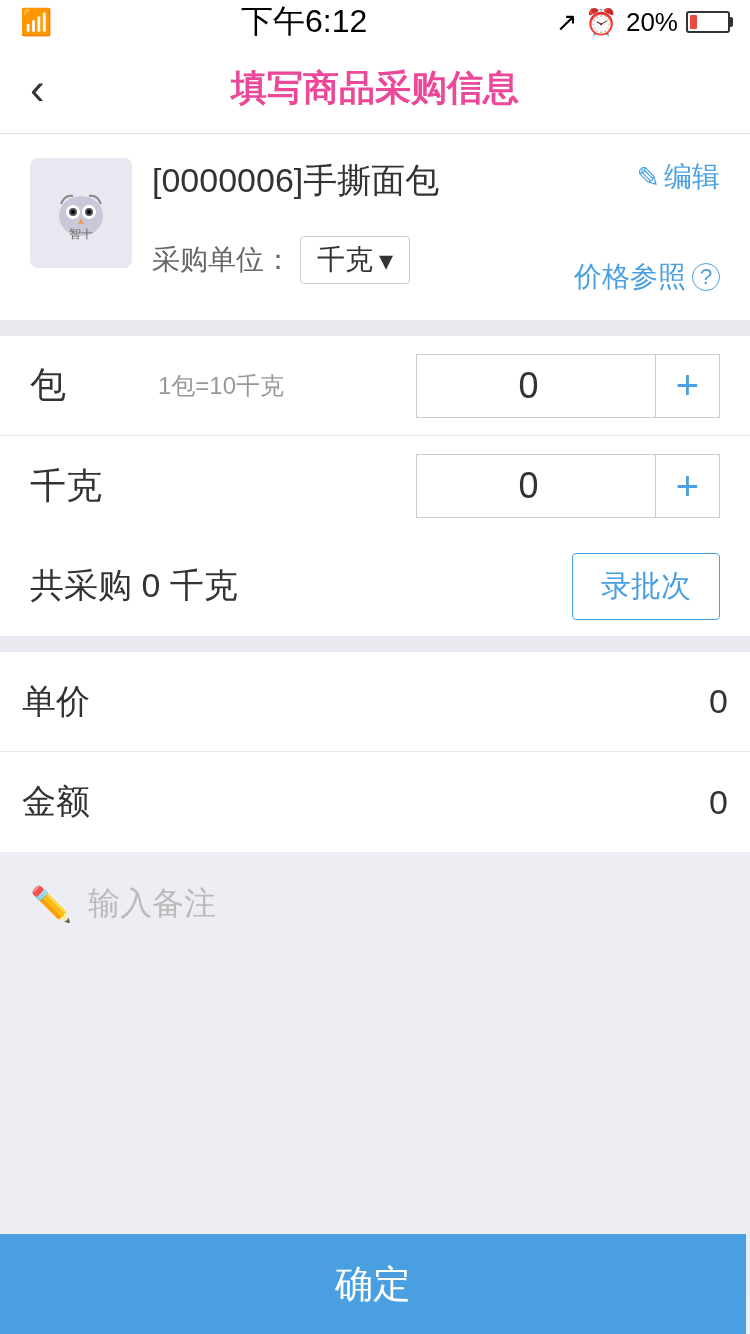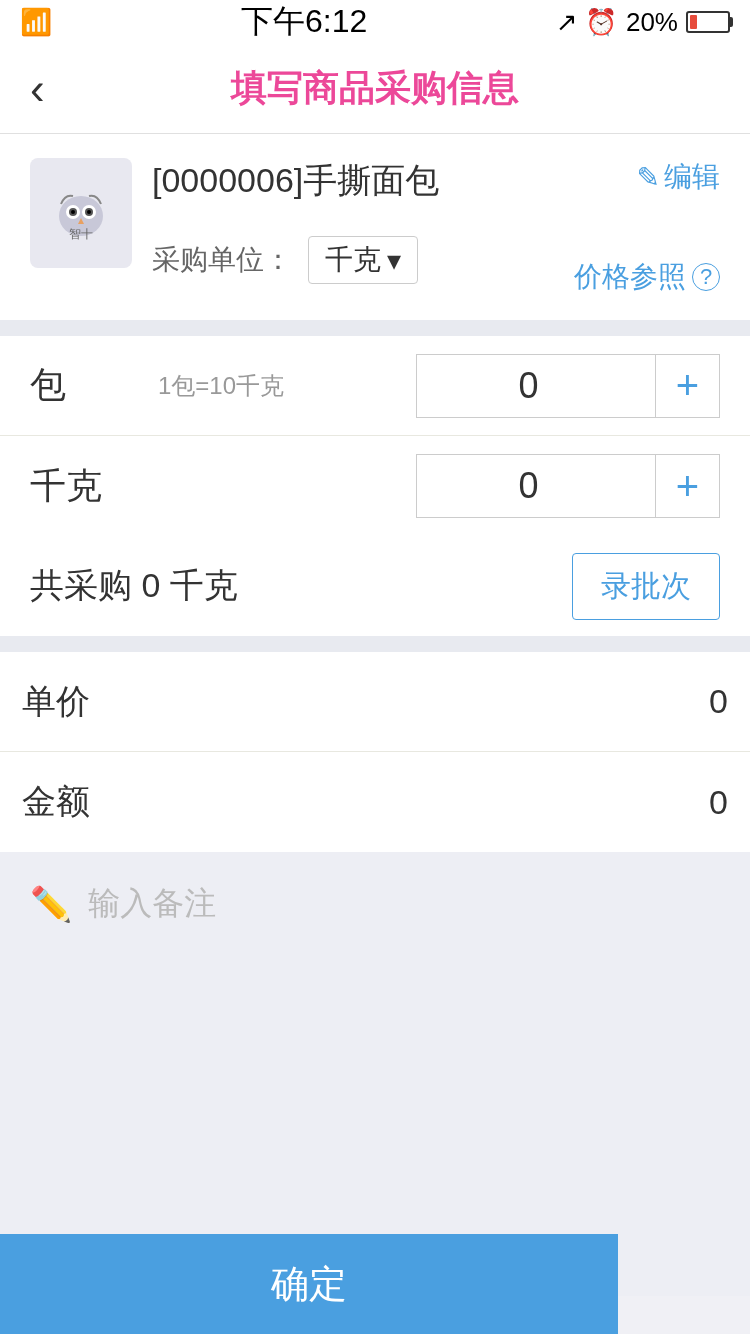--- a/index.html
+++ b/index.html
@@ -114,21 +114,21 @@
       font-size: 28px;
       color: #4a9fe0;
       display: flex;
       align-items: center;
       gap: 4px;
       white-space: nowrap;
     }
     .product-unit {
       display: flex;
       align-items: center;
-      gap: 16px;
+      gap: 8px;
       margin-top: 20px;
     }
     .unit-label {
       font-size: 28px;
       color: #666;
     }
     .unit-select {
       border: 1px solid #ccc;
       border-radius: 4px;
       padding: 4px 16px;
@@ -274,21 +274,21 @@
 
     
     .empty-area {
       background: #edeef4;
       flex: 1;
       min-height: 300px;
     }
 
     
     .confirm-btn {
-      width: 618px;
+      width: 746px;
       height: 100px;
       background: #4a9fe0;
       color: #fff;
       font-size: 38px;
       border: none;
       cursor: pointer;
       display: flex;
       align-items: center;
       justify-content: center;
       position: fixed;

